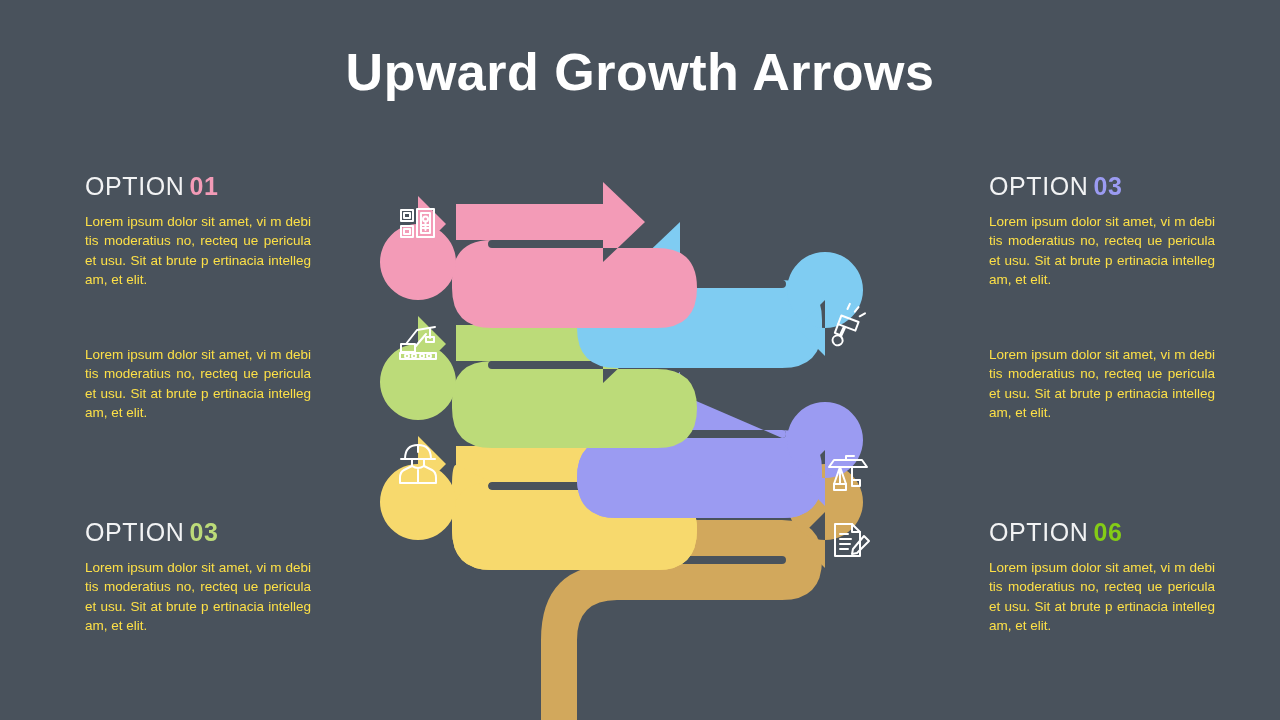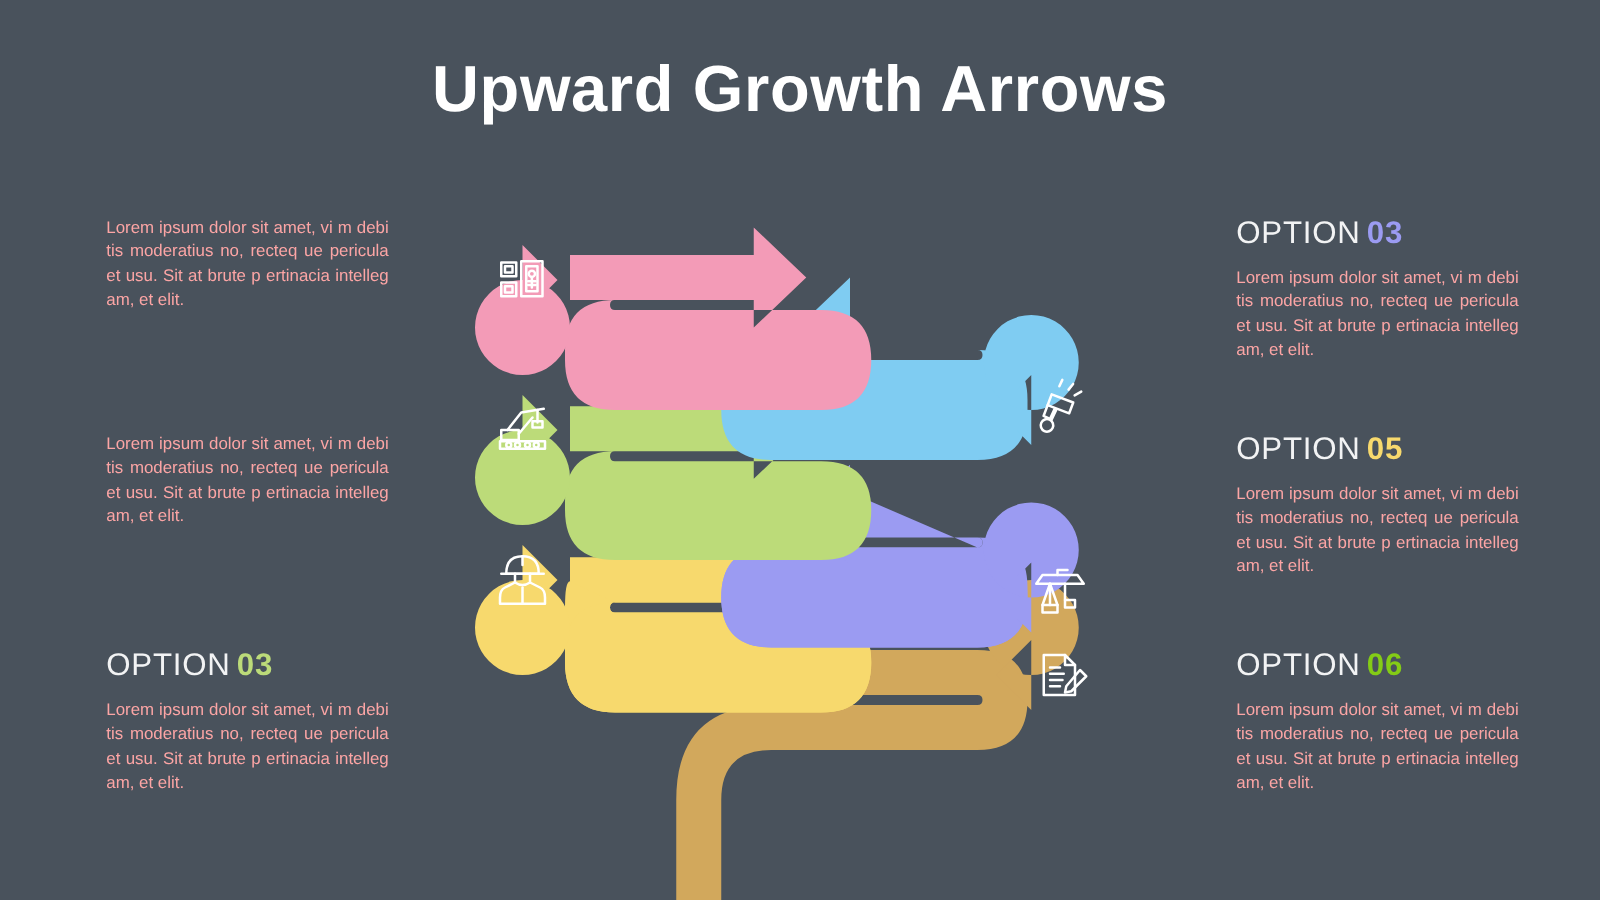--- a/index.html
+++ b/index.html
@@ -49,21 +49,21 @@
     white-space: nowrap;
     margin-bottom: 11px;
   }
   .opt-head .num {
     font-weight: bold;
     margin-left: 5px;
   }
   .opt-body {
     font-size: 13.5px;
     line-height: 19.4px;
-    color: #fca5a5;
+    color: #fde047;
     text-align: justify;
     word-break: break-all;
   }
 
   
   #diagram {
     position: absolute;
     left: 370px;
     top: 140px;
     width: 540px;
@@ -74,20 +74,23 @@
   .badge-icon { pointer-events: none; }
 </style>
 </head>
 <body>
 
 <div id="slide">
 
   <div id="title">Upward Growth Arrows</div>
 
   <div class="option-block option-left" style="top:172px">
+    <div class="opt-head">
+      <span>OPTION</span><span class="num" style="color:#F39BB7">01</span>
+    </div>
     <div class="opt-body">Lorem ipsum dolor sit amet, vi m debitis moderatius no, recteq ue pericula et usu. Sit at brute p ertinacia intellegam, et elit.</div>
   </div>
 
   <div class="option-block option-left" style="top:345px">
     <div class="opt-body">Lorem ipsum dolor sit amet, vi m debitis moderatius no, recteq ue pericula et usu. Sit at brute p ertinacia intellegam, et elit.</div>
   </div>
 
   <div class="option-block option-left" style="top:518px">
     <div class="opt-head">
       <span>OPTION</span><span class="num" style="color:#BCDB79">03</span>
@@ -96,23 +99,20 @@
   </div>
 
   <div class="option-block option-right" style="top:172px">
     <div class="opt-head">
       <span>OPTION</span><span class="num" style="color:#9B9BF2">03</span>
     </div>
     <div class="opt-body">Lorem ipsum dolor sit amet, vi m debitis moderatius no, recteq ue pericula et usu. Sit at brute p ertinacia intellegam, et elit.</div>
   </div>
 
   <div class="option-block option-right" style="top:345px">
-    <div class="opt-head">
-      <span>OPTION</span><span class="num" style="color:#F7D96D">05</span>
-    </div>
     <div class="opt-body">Lorem ipsum dolor sit amet, vi m debitis moderatius no, recteq ue pericula et usu. Sit at brute p ertinacia intellegam, et elit.</div>
   </div>
 
   <div class="option-block option-right" style="top:518px">
     <div class="opt-head">
       <span>OPTION</span><span class="num" style="color:#84cc16">06</span>
     </div>
     <div class="opt-body">Lorem ipsum dolor sit amet, vi m debitis moderatius no, recteq ue pericula et usu. Sit at brute p ertinacia intellegam, et elit.</div>
   </div>
 

